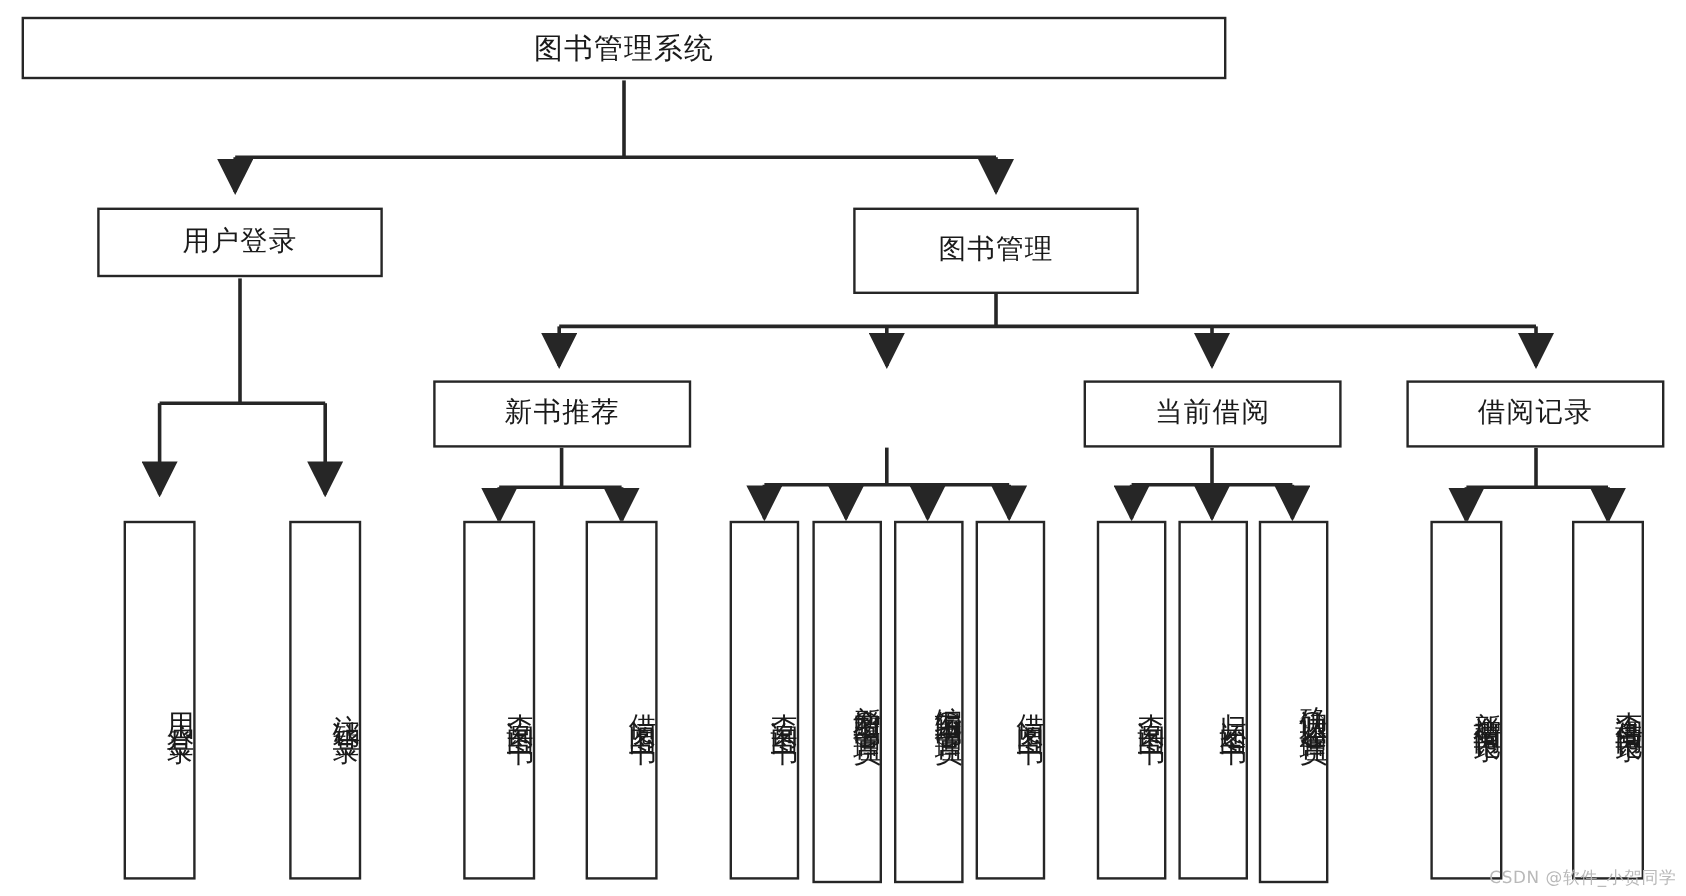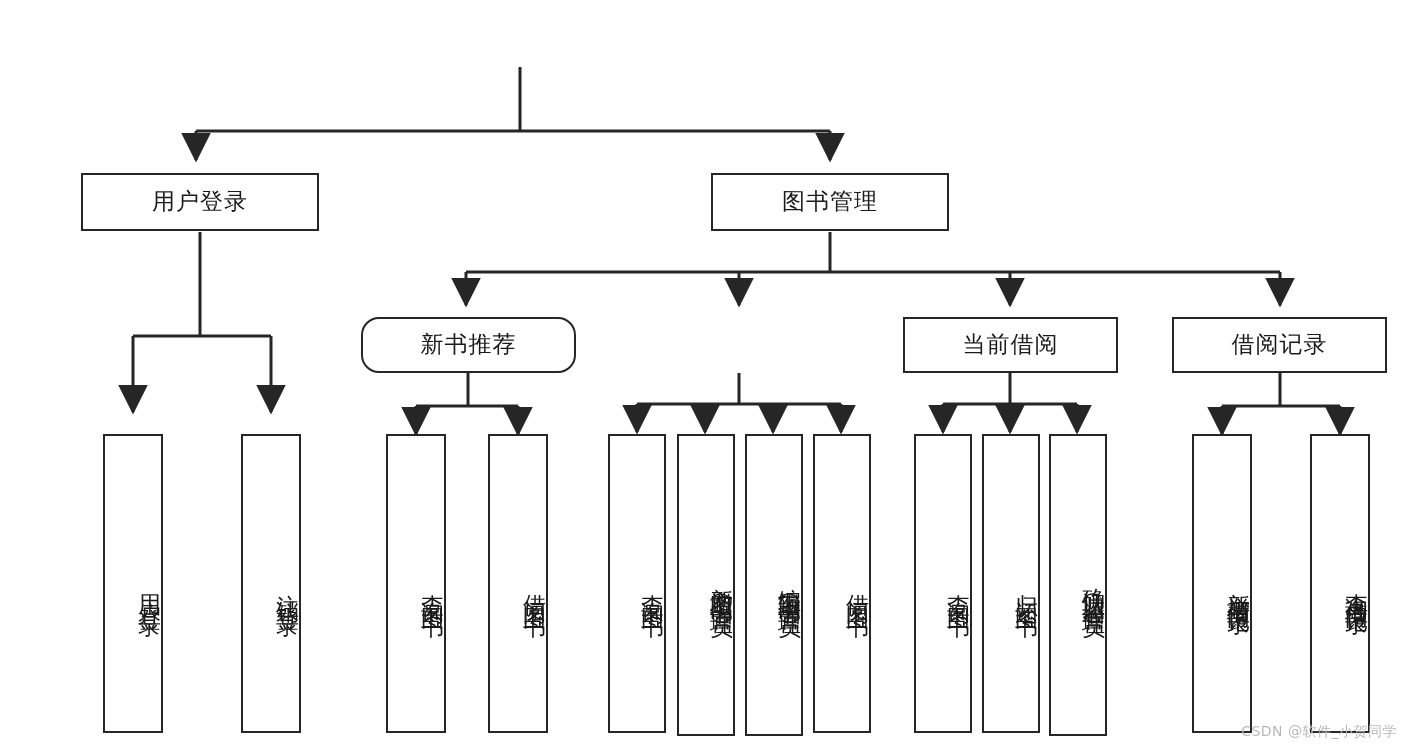--- a/index.html
+++ b/index.html
@@ -123,30 +123,33 @@
       <path d="M 1010 404 L 1010 432" marker-end="url(#arrowdn)"></path>
       <path d="M 1077 404 L 1077 432" marker-end="url(#arrowdn)"></path>
 
       <path d="M 1280 373 L 1280 406"></path>
       <path d="M 1222 406 L 1340 406"></path>
       <path d="M 1222 406 L 1222 434" marker-end="url(#arrowdn)"></path>
       <path d="M 1340 406 L 1340 434" marker-end="url(#arrowdn)"></path>
     </g>
   </svg>
 
+  <div class="node horiz root" style="left:18px; top:14px; width:1004px; height:52px;">
+    <span>图书管理系统</span>
+  </div>
 
   <div class="node horiz" style="left:81px; top:173px; width:238px; height:58px;">
     <span>用户登录</span>
   </div>
 
-  <div class="node horiz" style="left:711px; top:173px; width:238px; height:58px;">
+  <div class="node horiz" style="left:711px; top:173px; width:238px; height:72px;">
     <span>图书管理</span>
   </div>
 
-  <div class="node horiz" style="left:361px; top:317px; width:215px; height:56px;border-radius:18px;">
+  <div class="node horiz" style="left:361px; top:317px; width:215px; height:56px;">
     <span>新书推荐</span>
   </div>
 
 
   <div class="node horiz" style="left:1172px; top:317px; width:215px; height:56px;">
     <span>借阅记录</span>
   </div>
 
   <div class="node horiz" style="left:903px; top:317px; width:215px; height:56px;">
     <span>当前借阅</span>

